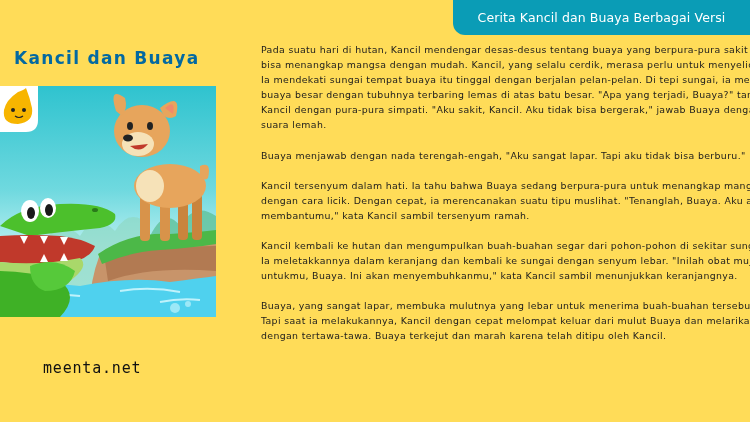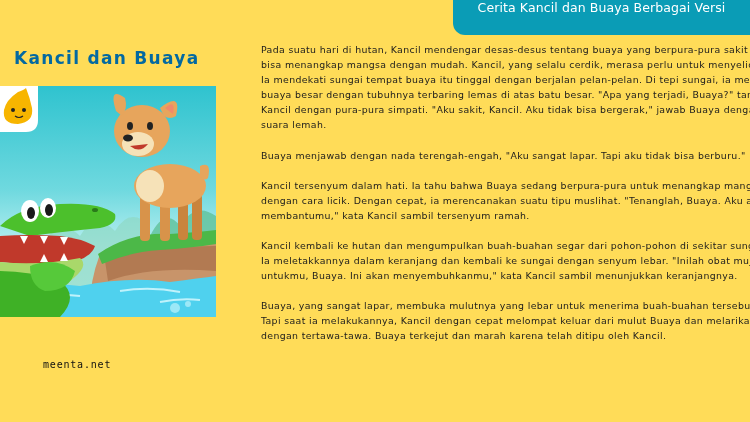--- a/index.html
+++ b/index.html
@@ -9,21 +9,21 @@
       position: relative;
       font-family: "DejaVu Sans", sans-serif;
       color: #1a1a1a;
     }
     .banner {
       position: absolute;
       left: 453px; top: 0;
       width: 297px; height: 35px;
       background: #0A9CB6;
       border-bottom-left-radius: 12px;
-      display: flex; align-items: flex-start; justify-content: center;
+      display: flex; align-items: center; justify-content: center;
       color: #ffffff;
       font-family: "DejaVu Sans", sans-serif;
       font-size: 12.5px;
       letter-spacing: 0.1px;
     }
     .title {
       position: absolute;
       left: 14px; top: 48px;
       font-family: "DejaVu Sans", sans-serif;
       font-size: 17px;
@@ -35,21 +35,21 @@
       left: 0; top: 86px;
       width: 216px; height: 231px;
       overflow: hidden;
       background: linear-gradient(180deg, #2fc3cf 0%, #6fd9df 45%, #b8eff0 70%, #d8f7f5 100%);
     }
     .illustration svg { display: block; }
     .site {
       position: absolute;
       left: 43px; top: 359px;
       font-family: "DejaVu Sans Mono", monospace;
-      font-size: 10px;
+      font-size: 15px;
       letter-spacing: 0.8px;
       color: #111;
     }
     .story {
       position: absolute;
       left: 228px; top: 42px;
       width: 516px;
       font-family: "DejaVu Sans", sans-serif;
       font-size: 9.4px;
       line-height: 15.1px;

